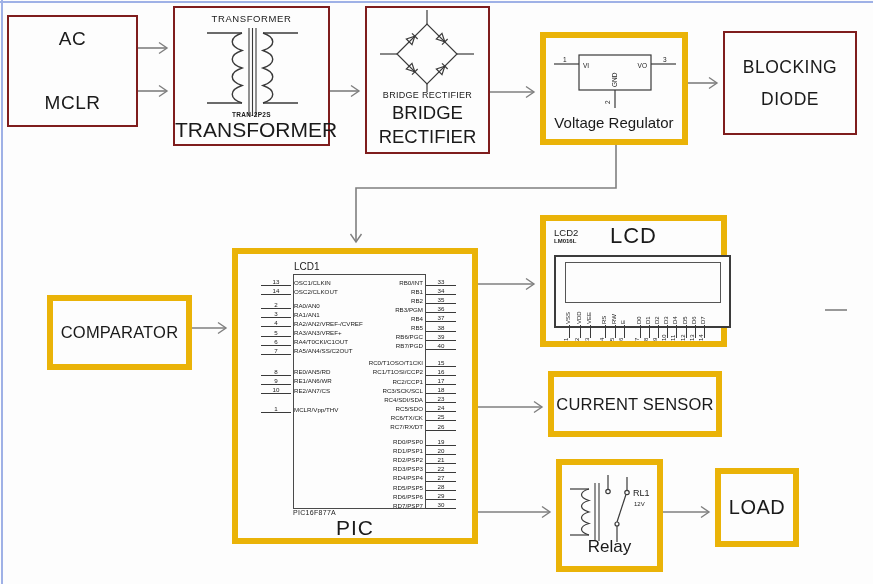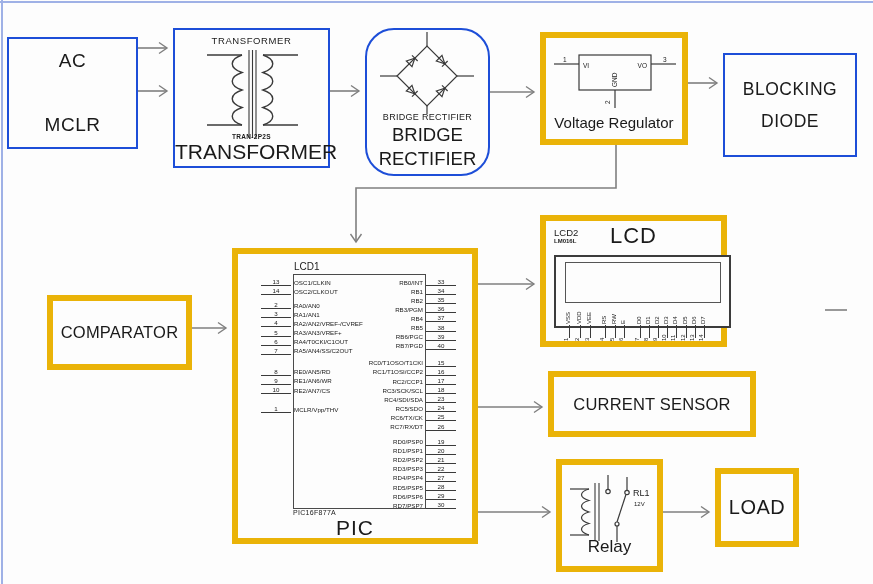--- a/index.html
+++ b/index.html
@@ -5,36 +5,36 @@
   html,body{margin:0;padding:0;}
   body{
     width:873px;height:584px;position:relative;overflow:hidden;
     background:#fdfdfd;
     font-family:"Liberation Sans", sans-serif;
     color:#1a1a1a;
   }
   .edge-top{position:absolute;left:0;top:1px;width:873px;height:2px;background:#9fb1e6;}
   .edge-left{position:absolute;left:1px;top:0;width:2px;height:584px;background:#9fb1e6;}
   .blk{position:absolute;background:#fdfdfd;box-sizing:border-box;}
-  .b-dark{border:2px solid #1d4ed8;margin-top:22px;}
+  .b-dark{border:2px solid #7f1d1d;}
   .b-gray{border:6px solid #eab308;}
   .center-col{display:flex;flex-direction:column;align-items:center;justify-content:center;}
   .big{font-size:19px;letter-spacing:.5px;}
   .wires{position:absolute;left:0;top:0;pointer-events:none;}
 
   
   #ac-power{left:7px;top:15px;width:131px;height:112px;gap:42px;}
   
   #transformer{left:173px;top:6px;width:157px;height:140px;}
   .tx-top-label{position:absolute;top:5px;left:0;right:0;text-align:center;font-size:9.5px;letter-spacing:.6px;}
   .tx-part{position:absolute;top:103px;left:0;right:0;text-align:center;font-size:6.5px;font-weight:bold;letter-spacing:.3px;}
   .tx-title{position:absolute;top:110px;left:0;right:0;text-align:center;font-size:21px;}
   #transformer svg{position:absolute;left:20px;top:18px;}
   
-  #bridge{left:365px;top:6px;width:125px;height:148px;border-radius:29px;}
+  #bridge{left:365px;top:6px;width:125px;height:148px;}
   .br-small{position:absolute;top:82px;left:0;right:0;text-align:center;font-size:9px;letter-spacing:.3px;}
   .br-title{position:absolute;top:93px;left:0;right:0;text-align:center;font-size:18.5px;line-height:24px;}
   
   #vreg{left:540px;top:32px;width:148px;height:113px;}
   .vr-title{position:absolute;bottom:8px;left:0;right:0;text-align:center;font-size:15px;}
   
   #blocking{left:723px;top:31px;width:134px;height:104px;gap:11px;}
   .bd-line{font-size:17.5px;letter-spacing:.5px;}
   
   #comparator{left:47px;top:295px;width:145px;height:75px;}
@@ -58,21 +58,21 @@
   .lcd-ref{position:absolute;left:8px;top:6px;font-size:9.5px;}
   .lcd-part{position:absolute;left:8px;top:17px;font-size:6px;font-weight:bold;}
   .lcd-title{position:absolute;left:0;right:0;top:2px;text-align:center;font-size:22px;letter-spacing:1px;}
   .lcd-frame{position:absolute;left:8px;top:34px;width:173px;height:69px;border:2px solid #3c3c3c;background:#fdfdfd;}
   .lcd-screen{position:absolute;left:9px;top:5px;width:154px;height:39px;border:1px solid #555;}
   .vtext{writing-mode:vertical-rl;transform:rotate(180deg);font-size:6px;line-height:7px;}
   .lcd-pin-label{position:absolute;height:20px;}
   .lcd-pin-num{position:absolute;height:14px;}
   .lcd-pin-stub{position:absolute;width:1px;height:13px;background:#3a3a3a;}
   
-  #current-sensor{left:548px;top:371px;width:208px;height:66px;}
+  #current-sensor{left:548px;top:371px;width:174px;height:66px;}
   
   #relay{left:556px;top:459px;width:107px;height:113px;}
   .relay-title{position:absolute;bottom:9px;left:0;right:0;text-align:center;font-size:17px;}
   
   #load{left:715px;top:468px;width:84px;height:79px;}
   #load .t{font-size:20px;letter-spacing:.5px;}
 </style>
 </head>
 <body>
 

